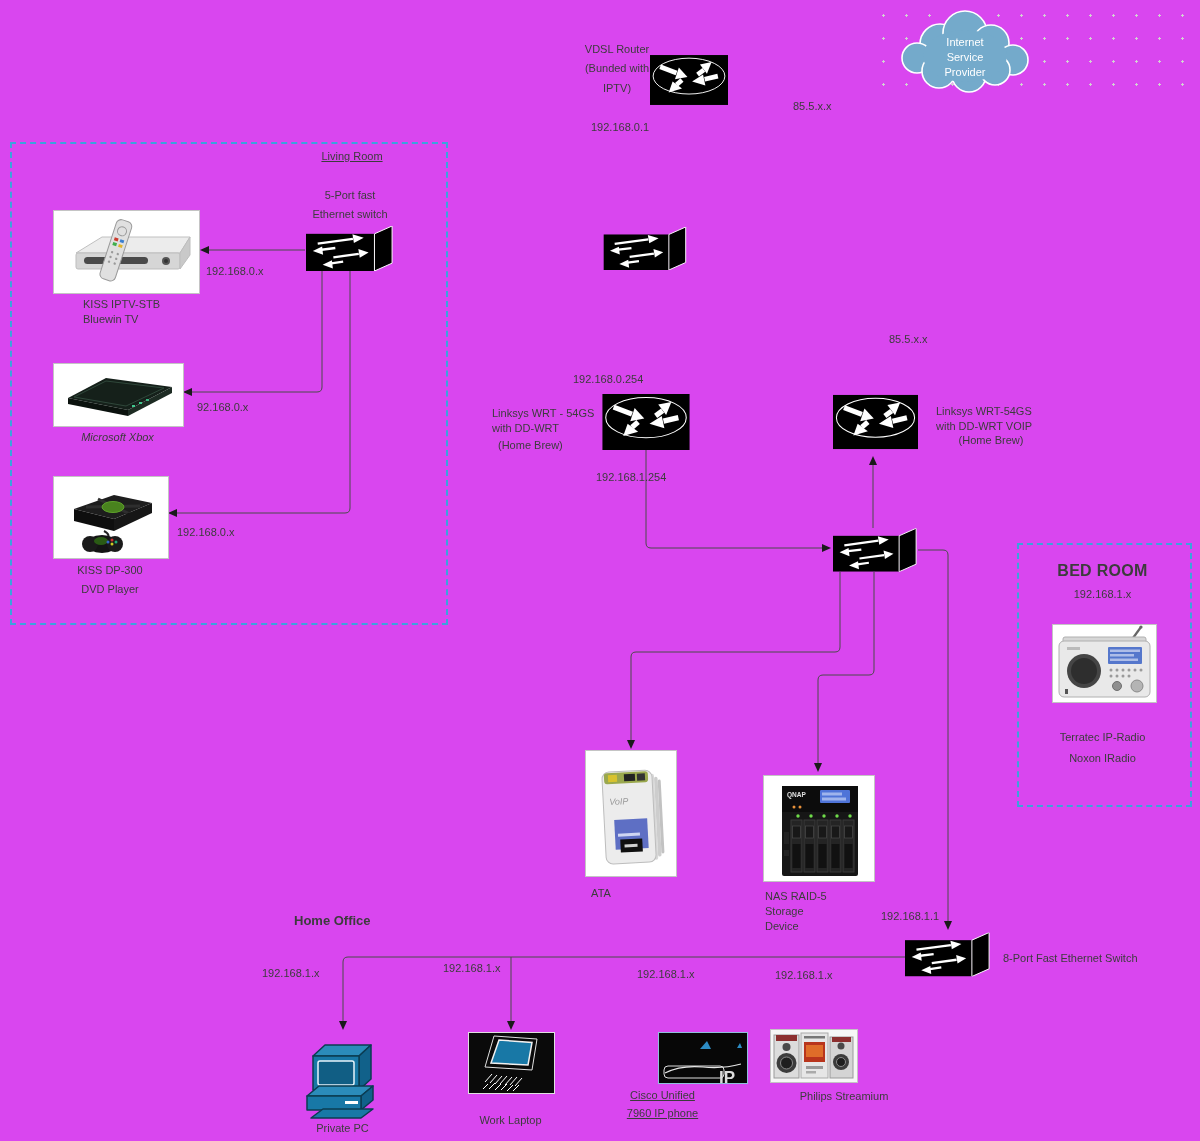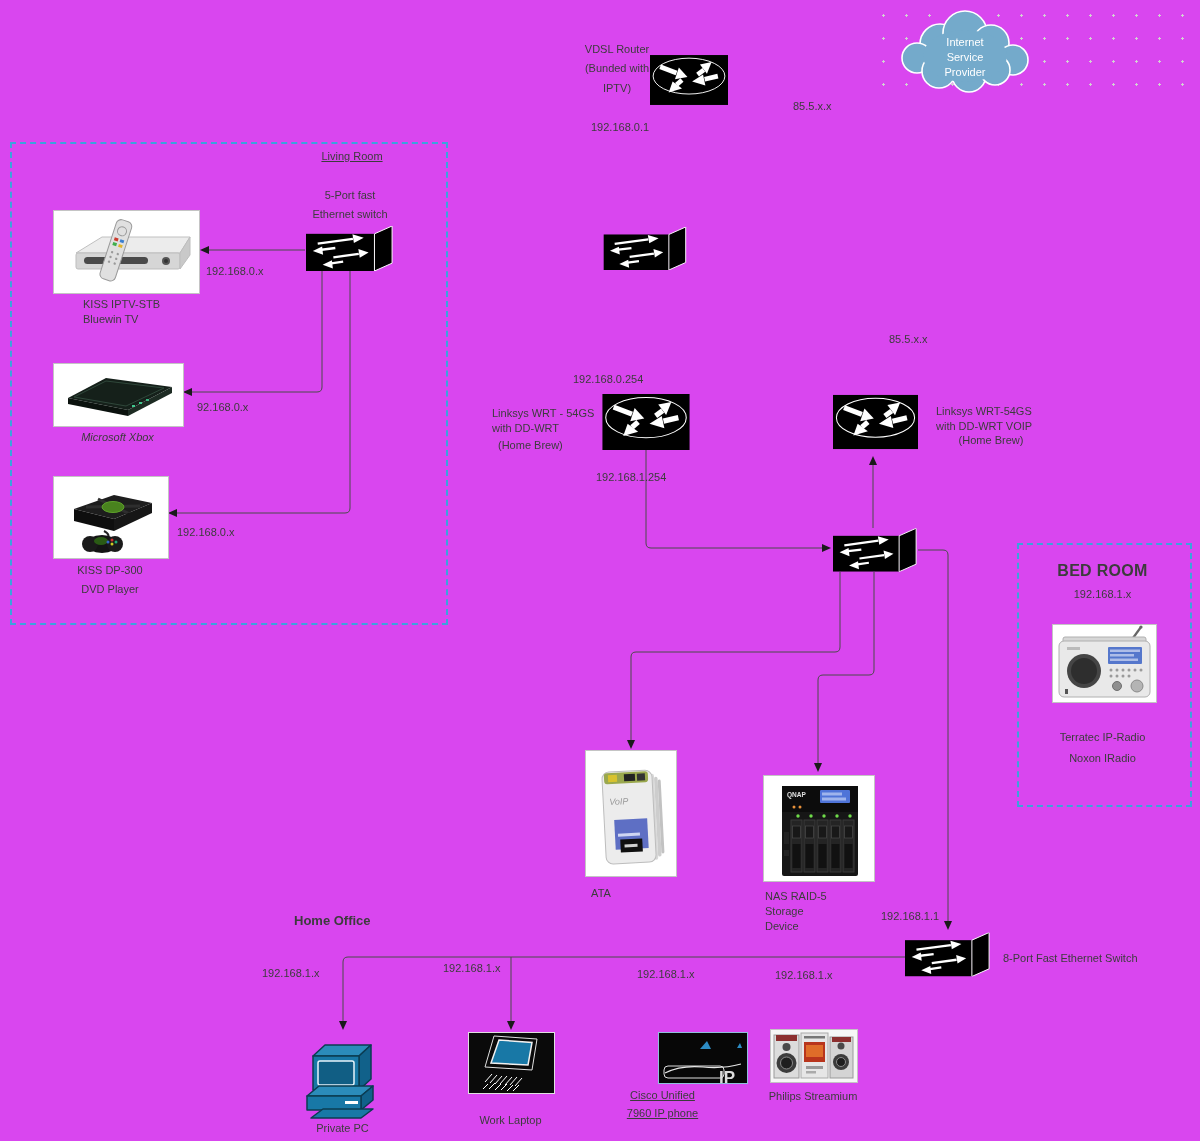--- a/index.html
+++ b/index.html
@@ -375,15 +375,15 @@
       <circle cx="70" cy="32" r="8" fill="#3c3c3c"></circle>
       <circle cx="70" cy="32" r="4.5" fill="#1e1e1e" stroke="#8a8a8a"></circle>
       <rect x="30" y="3" width="27" height="45" fill="#e6e6e6" stroke="#aaa"></rect>
       <rect x="33" y="6" width="21" height="2.5" fill="#777"></rect>
       <rect x="33" y="12" width="21" height="20" fill="#b8351c"></rect>
       <rect x="35" y="15" width="17" height="12" fill="#e5772b" opacity="0.85"></rect>
       <rect x="35" y="36" width="17" height="3" fill="#999"></rect>
       <rect x="35" y="41" width="10" height="2.5" fill="#aaa"></rect>
     </svg>
   </div>
-  <div class="t tc" style="left:748px;top:1089px;width:130px;">Philips Streamium</div>
+  <div class="t tc" style="left:779px;top:1089px;width:130px;">Philips Streamium</div>
 
 </div>
 
 </body></html>

